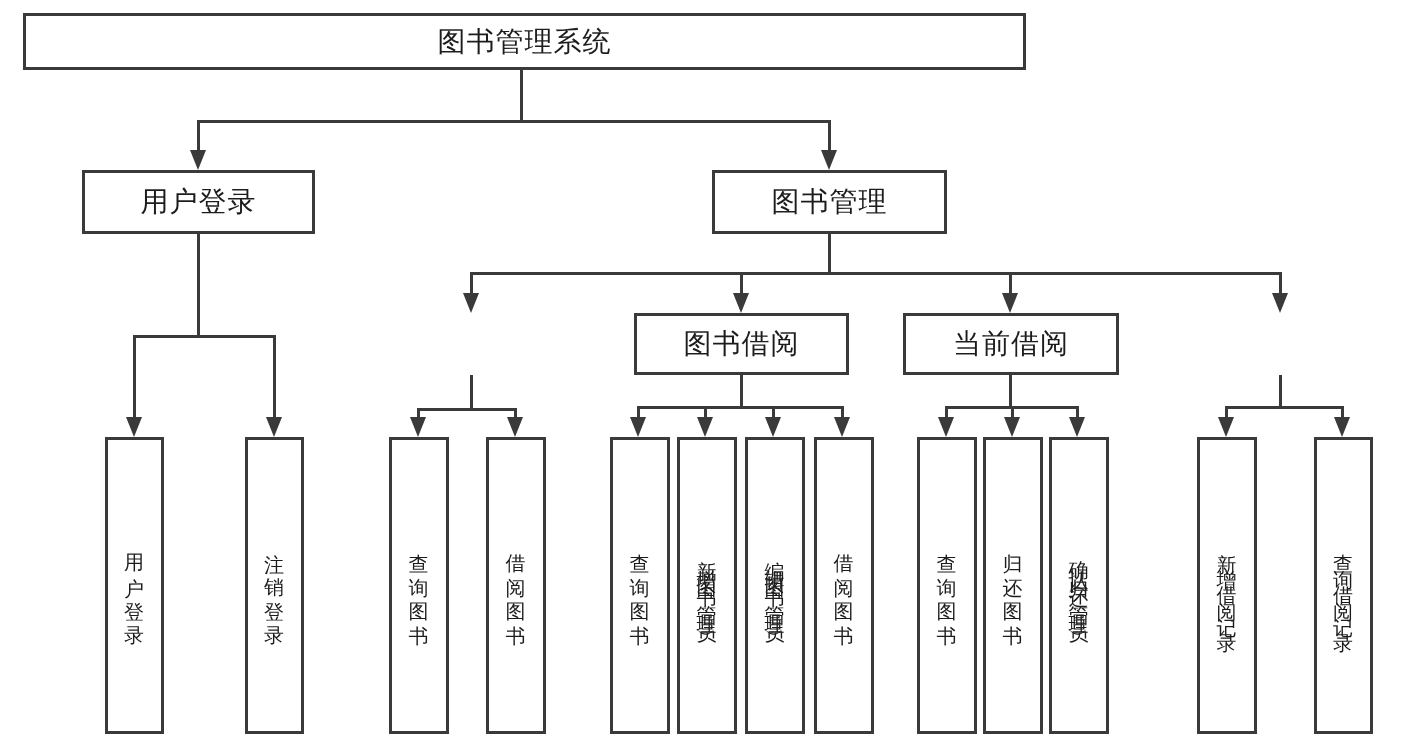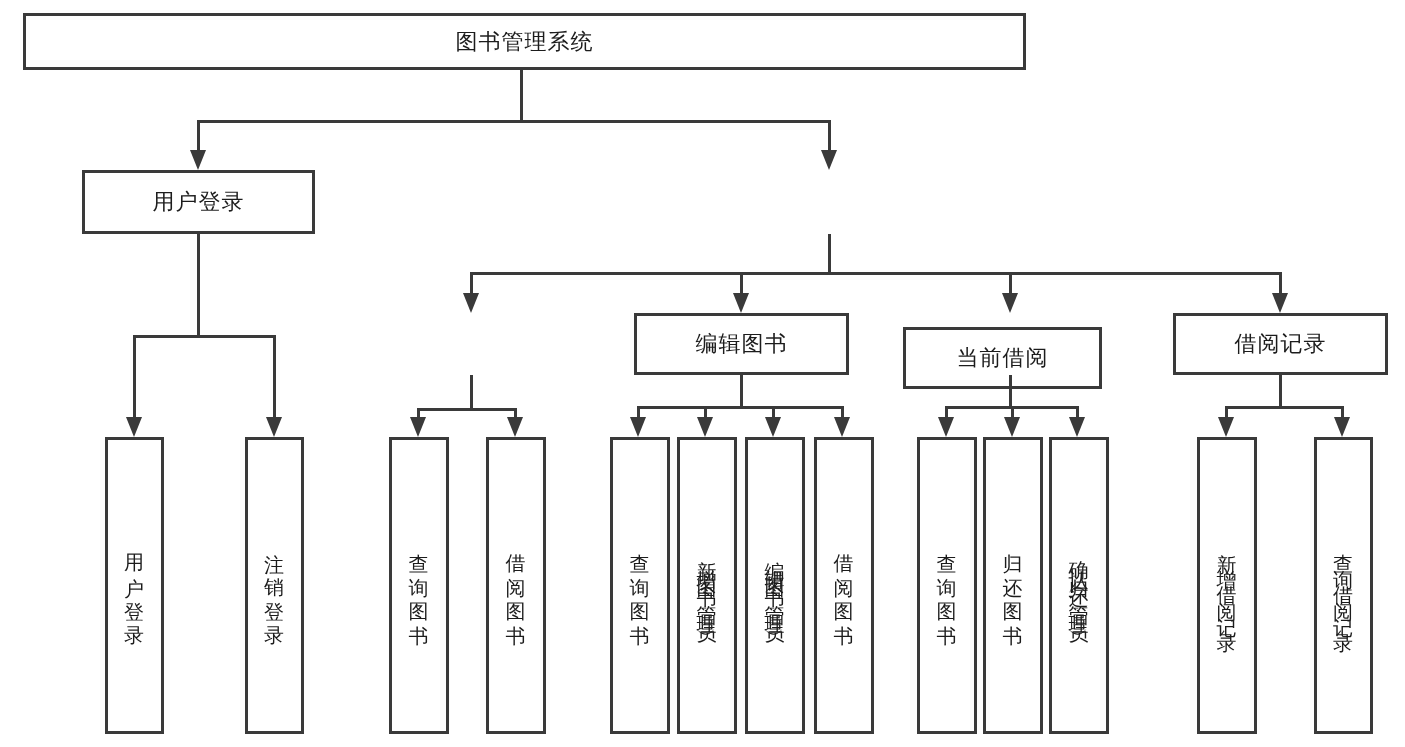--- a/index.html
+++ b/index.html
@@ -19,21 +19,21 @@
     position:absolute;
     box-sizing:border-box;
     border:3px solid var(--line);
     background:#fff;
     display:flex;
     align-items:center;
     justify-content:center;
     color:var(--text);
   }
   .h-label{
-    font-size:22px;
+    font-size:28px;
     letter-spacing:1px;
     white-space:nowrap;
   }
   .leaf .leaf-label{
     writing-mode:vertical-rl;
     text-orientation:mixed;
     font-size:20px;
     line-height:1;
     letter-spacing:10px;
   }
@@ -72,47 +72,47 @@
   <div class="vline" style="left:520px;top:69px;height:53px;"></div>
   <div class="hline" style="left:197px;top:120px;width:634px;"></div>
   <div class="vline" style="left:197px;top:120px;height:32px;"></div>
   <div class="arrow" style="left:190px;top:150px;"></div>
   <div class="vline" style="left:828px;top:120px;height:32px;"></div>
   <div class="arrow" style="left:821px;top:150px;"></div>
 
   <div class="box" style="left:82px;top:170px;width:233px;height:64px;">
     <span class="h-label">用户登录</span>
   </div>
+  <div class="box" style="left:712px;top:170px;width:235px;height:64px;">
+    <span class="h-label">图书管理</span>
+  </div>
 
   <div class="vline" style="left:197px;top:234px;height:101px;"></div>
   <div class="hline" style="left:133px;top:335px;width:143px;"></div>
   <div class="vline" style="left:133px;top:335px;height:84px;"></div>
   <div class="arrow" style="left:126px;top:417px;"></div>
   <div class="vline" style="left:273px;top:335px;height:84px;"></div>
   <div class="arrow" style="left:266px;top:417px;"></div>
 
   <div class="vline" style="left:828px;top:234px;height:38px;"></div>
   <div class="hline" style="left:470px;top:272px;width:812px;"></div>
   <div class="vline" style="left:470px;top:272px;height:23px;"></div>
   <div class="arrow" style="left:463px;top:293px;"></div>
   <div class="vline" style="left:740px;top:272px;height:23px;"></div>
   <div class="arrow" style="left:733px;top:293px;"></div>
   <div class="vline" style="left:1009px;top:272px;height:23px;"></div>
   <div class="arrow" style="left:1002px;top:293px;"></div>
   <div class="vline" style="left:1279px;top:272px;height:23px;"></div>
   <div class="arrow" style="left:1272px;top:293px;"></div>
 
   <div class="box" style="left:634px;top:313px;width:215px;height:62px;">
-    <span class="h-label">编辑图书</span>
+    <span class="h-label">图书借阅</span>
   </div>
-  <div class="box" style="left:903px;top:327px;width:199px;height:62px;">
+  <div class="box" style="left:903px;top:313px;width:216px;height:62px;">
     <span class="h-label">当前借阅</span>
-  </div>
-  <div class="box" style="left:1173px;top:313px;width:215px;height:62px;">
-    <span class="h-label">借阅记录</span>
   </div>
 
   <div class="vline" style="left:470px;top:375px;height:33px;"></div>
   <div class="hline" style="left:417px;top:408px;width:100px;"></div>
   <div class="vline" style="left:417px;top:408px;height:11px;"></div>
   <div class="arrow" style="left:410px;top:417px;"></div>
   <div class="vline" style="left:514px;top:408px;height:11px;"></div>
   <div class="arrow" style="left:507px;top:417px;"></div>
 
   <div class="vline" style="left:740px;top:375px;height:31px;"></div>

